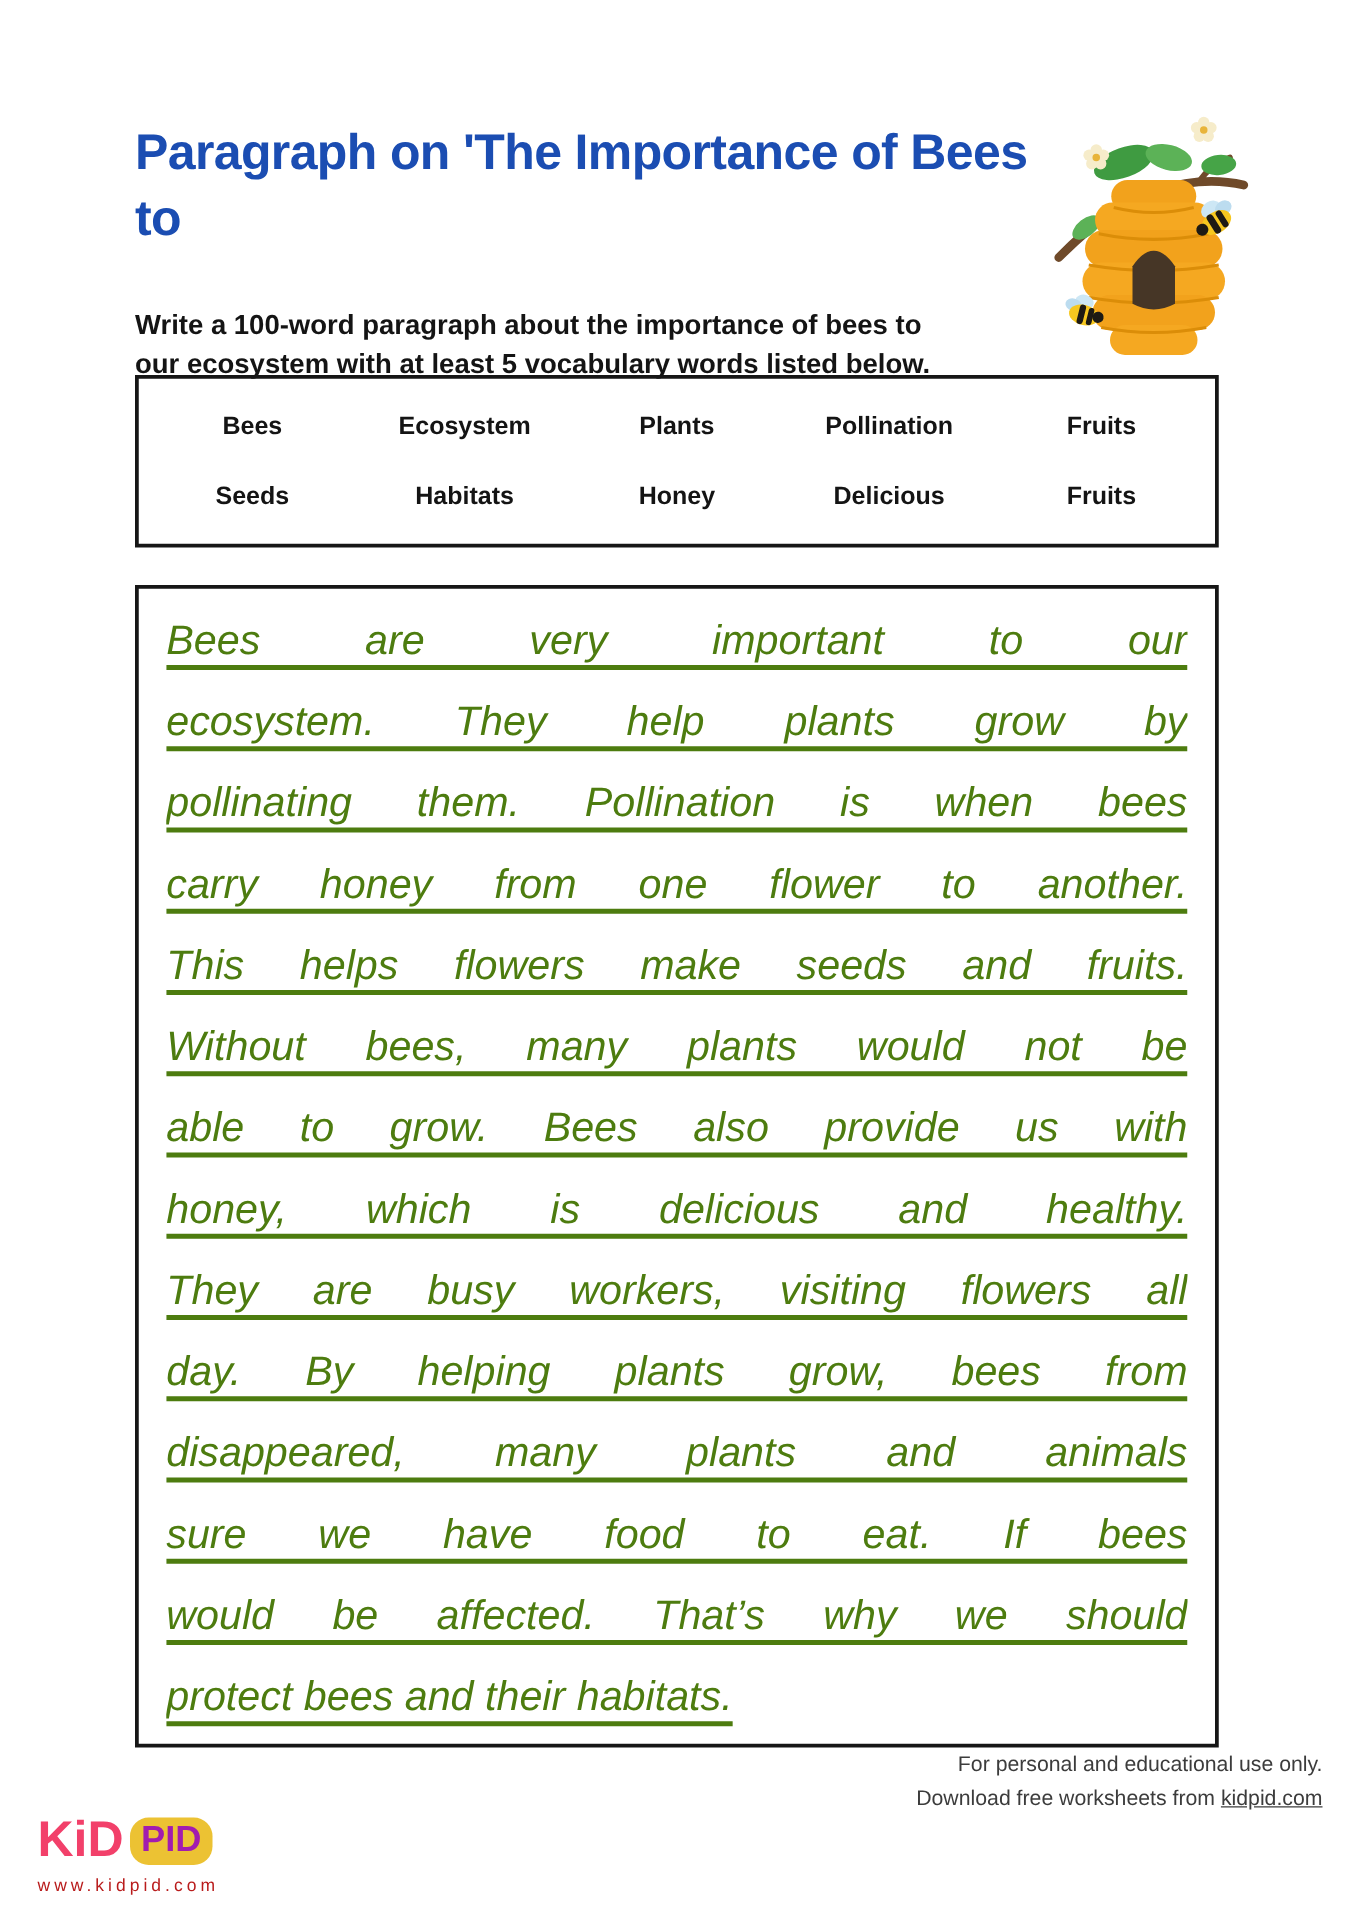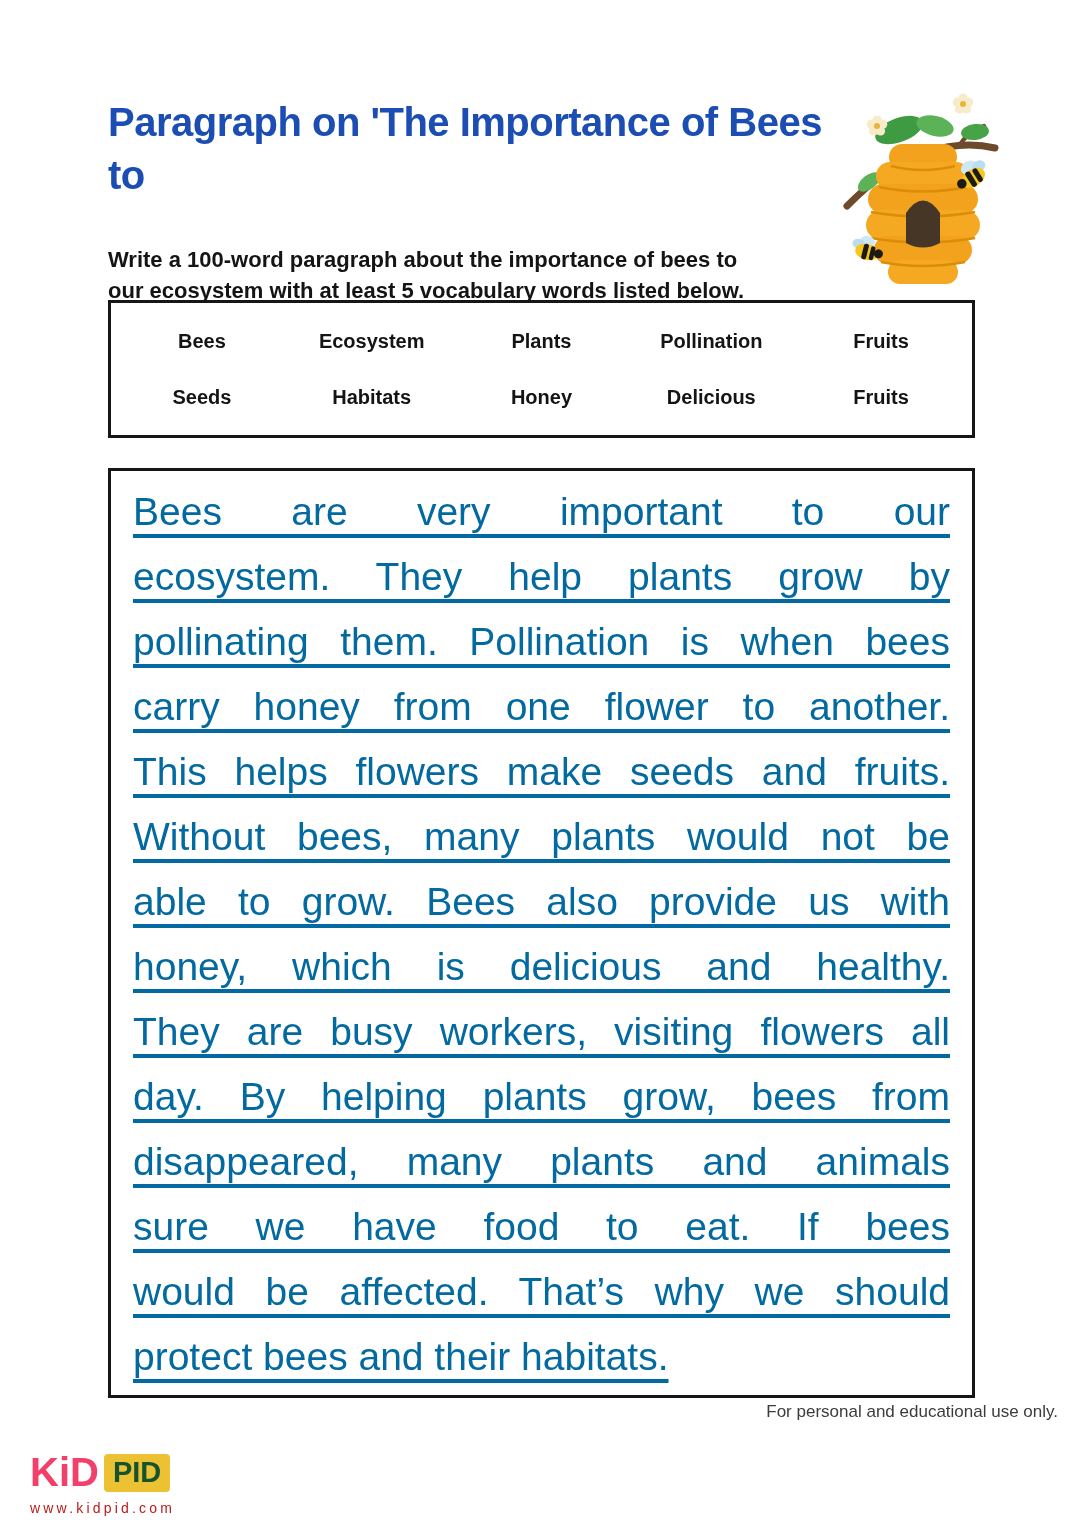--- a/index.html
+++ b/index.html
@@ -35,41 +35,41 @@
   .vocab-word{
     font-size:20px;font-weight:700;color:#141414;text-align:center;
   }
   
   .answer-box{
     position:absolute;left:108px;top:468px;width:867px;height:930px;
     border:3px solid #161616;box-sizing:border-box;
     padding:8px 22px 0 22px;
   }
   .par-line{
-    font-size:39px;line-height:65px;height:65px;
-    color:#0369a1;
+    font-size:33px;line-height:65px;height:65px;
+    color:#4d7c0f;
     text-align:justify;text-align-last:justify;
-    overflow:hidden;white-space:nowrap;
+    overflow:hidden;white-space:nowrap;font-style:italic;
   }
   .par-line .u{
     text-decoration:underline;
     text-decoration-thickness:3.5px;
     text-underline-offset:9px;
     white-space:normal;
   }
   .par-line:last-child{text-align-last:left;}
   
   .footer-logo{position:absolute;left:30px;top:1450px;}
   .logo-row{display:flex;align-items:center;gap:5px;}
   .logo-kid{
     font-size:40px;font-weight:800;letter-spacing:0px;color:#f2406a;
   }
   .logo-pid{
-    font-size:29px;font-weight:800;color:#14532d;background:#ecc233;
-    padding:4px 9px 5px 9px;border-radius:4px;line-height:1;
+    font-size:29px;font-weight:800;color:#a21caf;background:#ecc233;
+    padding:4px 9px 5px 9px;border-radius:15px;line-height:1;
   }
   .logo-url{
     margin-top:5px;font-size:14px;letter-spacing:3.2px;color:#b91c1c;font-weight:500;
   }
   .footer-right{
     position:absolute;right:28px;top:1398px;text-align:right;
     font-size:17px;line-height:27px;color:#3c3c3c;font-weight:400;
   }
   .footer-right .link{color:#3c3c3c;text-decoration:underline;cursor:pointer;}
 </style>
@@ -207,15 +207,16 @@
   <div class="footer-logo">
     <div class="logo-row">
       <span class="logo-kid">KiD</span>
       <span class="logo-pid">PID</span>
     </div>
     <div class="logo-url">www.kidpid.com</div>
   </div>
 
   <div class="footer-right">
     <div>For personal and educational use only.</div>
+    <div><span>Download free worksheets from </span><span class="link">kidpid.com</span></div>
   </div>
 
 </div>
 
 </body></html>

